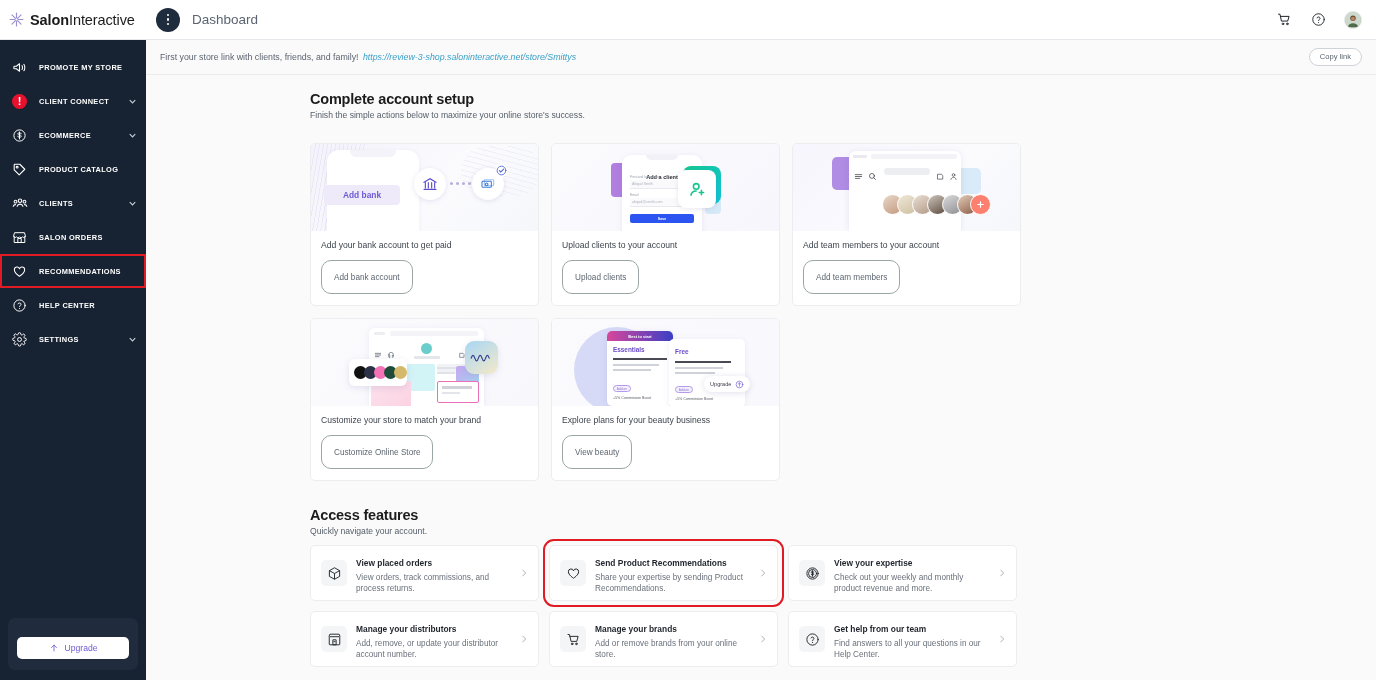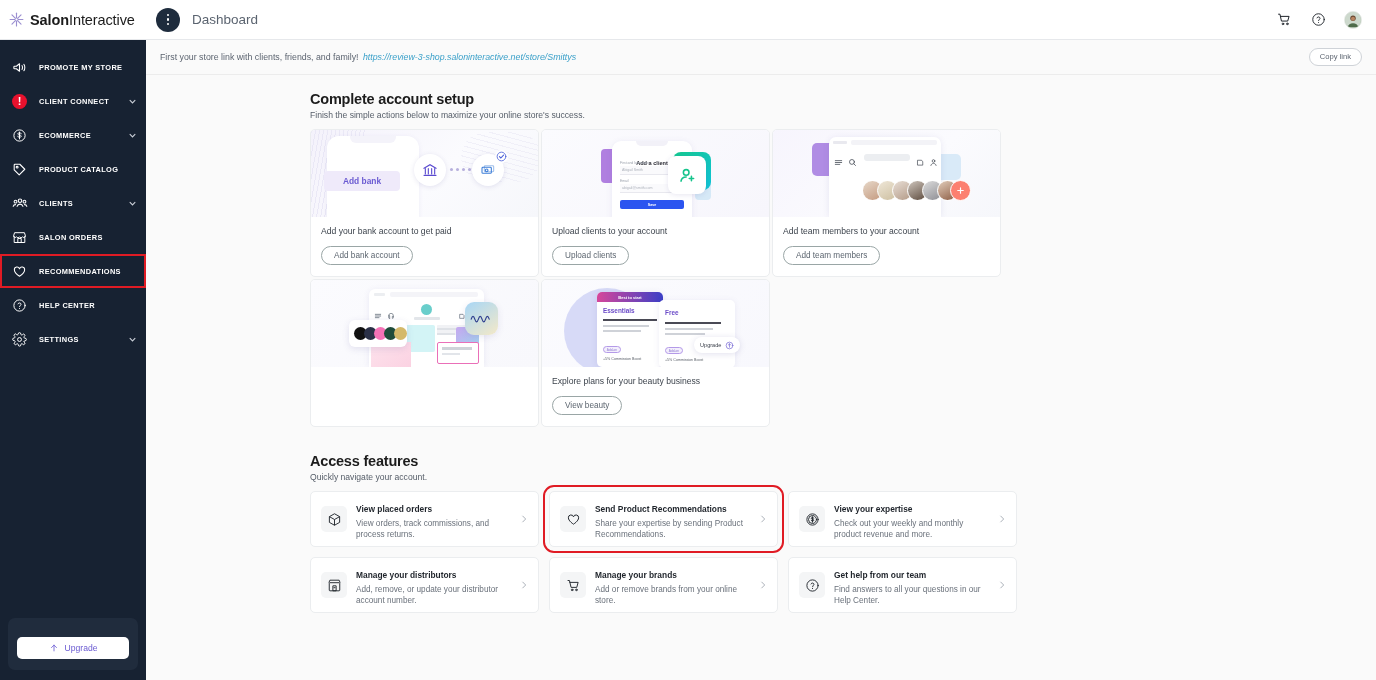--- a/index.html
+++ b/index.html
@@ -46,28 +46,28 @@
   .sharebar { height: 35px; background: #fafafa; border-bottom: 1px solid #ececec; display: flex; align-items: center; padding: 0 14px 0 14px; }
   .share-text { font-size: 8.8px; color: #5c6470; }
   .share-link { font-size: 8.8px; color: #3aa0c9; text-decoration: none; font-style: italic; }
   .copy-link-btn { margin-left: auto; border: 1px solid #cfd3d8; border-radius: 11px; padding: 3px 10px 4px 10px; font-size: 7.6px; color: #5c6470; background: #fff; cursor: pointer; }
 
   .content { flex: 1 1 auto; overflow: hidden; padding: 16px 0 0 0; }
 
   .sec-title { font-size: 14.5px; font-weight: 700; color: #1c1c1c; letter-spacing: -0.2px; padding-left: 164px; }
   .sec-sub { font-size: 8.6px; color: #555d68; margin-top: 3px; padding-left: 164px; }
 
-  .grid { display: grid; grid-template-columns: repeat(3, 229px); gap: 2px; padding-left: 164px; margin-top: 9px; }
+  .grid { display: grid; grid-template-columns: repeat(3, 229px); gap: 12px; padding-left: 164px; margin-top: 23px; }
 
   
   .setup-card { width: 229px; background: #fff; border: 1px solid #ebedef; border-radius: 5px; overflow: hidden; }
   .setup-img { height: 87px; position: relative; overflow: hidden; }
   .setup-body { padding: 9px 10px 11px 10px; }
   .setup-cap { font-size: 8.6px; color: #3d444d; line-height: 1.3; }
-  .setup-btn { margin-top: 9px; display: inline-flex; align-items: center; justify-content: center; height: 19px; padding: 0 12px; border: 1px solid #9aa6a6; border-radius: 10px; font-size: 8.2px; color: #5d6670; background: #fff; cursor: pointer; white-space: nowrap; }
+  .setup-btn { margin-top: 9px; display: inline-flex; align-items: center; justify-content: center; height: 34px; padding: 0 12px; border: 1px solid #9aa6a6; border-radius: 10px; font-size: 8.2px; color: #5d6670; background: #fff; cursor: pointer; white-space: nowrap; }
 
   
   .sec2 { margin-top: 26px; }
   .grid2 { display: grid; grid-template-columns: repeat(3, 229px); gap: 10px; padding-left: 164px; margin-top: 9px; }
   .feat-card { width: 229px; height: 56px; background: #fff; border: 1px solid #ebedef; border-radius: 5px; display: flex; align-items: center; padding: 0 9px 0 10px; gap: 9px; cursor: pointer; position: relative; }
   .feat-card.highlight { outline: 2px solid #e01b24; outline-offset: 4px; }
   .feat-ico { width: 26px; height: 26px; flex: 0 0 26px; border-radius: 5px; background: #f4f5f6; display: flex; align-items: center; justify-content: center; }
   .feat-txt { flex: 1 1 auto; min-width: 0; }
   .feat-title { font-size: 8.4px; font-weight: 700; color: #1f242b; line-height: 1.3; }
   .feat-desc { font-size: 8.2px; color: #6a717b; line-height: 1.4; margin-top: 2px; }
@@ -438,20 +438,24 @@
                 <i style="display:block;width:13px;height:13px;border-radius:50%;background:#f472b6;margin-right:-3px;"></i>
                 <i style="display:block;width:13px;height:13px;border-radius:50%;background:#1f4c3a;margin-right:-3px;"></i>
                 <i style="display:block;width:13px;height:13px;border-radius:50%;background:#d4b96a;"></i>
               </div>
               <div class="ph" style="left:154px;top:22px;width:33px;height:33px;border-radius:9px;background:linear-gradient(145deg,#a8d6f5,#f4e9c8);box-shadow:0 2px 7px rgba(80,70,150,.12);display:flex;align-items:center;justify-content:center;">
                 <svg viewBox="0 0 40 16" width="24" height="11" fill="none" stroke="#2f3f8f" stroke-width="2" stroke-linecap="round">
                     <path d="M2 9c2-6 4-6 6 0s4 6 6 0 4-6 6 0 4 6 6 0 4-6 6 0"></path>
                   </svg>
               </div>
             </div>
+            <div class="setup-body">
+              <div class="setup-cap">Customize your store to match your brand</div>
+              <div class="setup-btn">Customize Online Store</div>
+            </div>
           </div>
 
           <div class="setup-card">
             <div class="setup-img" style="background:linear-gradient(135deg,#fbfbfe 0%,#f8f8fd 100%);">
               <div class="ph" style="left:22px;top:8px;width:86px;height:86px;border-radius:50%;background:#c9cdf4;opacity:.72;"></div>
               <div class="ph" style="left:55px;top:12px;width:66px;height:75px;background:#fff;border-radius:5px;box-shadow:0 1px 6px rgba(90,80,160,.13);"></div>
               <div class="ph" style="left:55px;top:12px;width:66px;height:10px;background:linear-gradient(90deg,#d6479b,#3b3fc6);border-radius:5px 5px 0 0;display:flex;align-items:center;justify-content:center;">
                 <span style="font-size:4px;color:#fff;font-weight:700;">Best to start</span>
               </div>
               <div class="ph" style="left:61px;top:27px;font-size:6.4px;font-weight:700;color:#6b4bc8;">Essentials</div>

